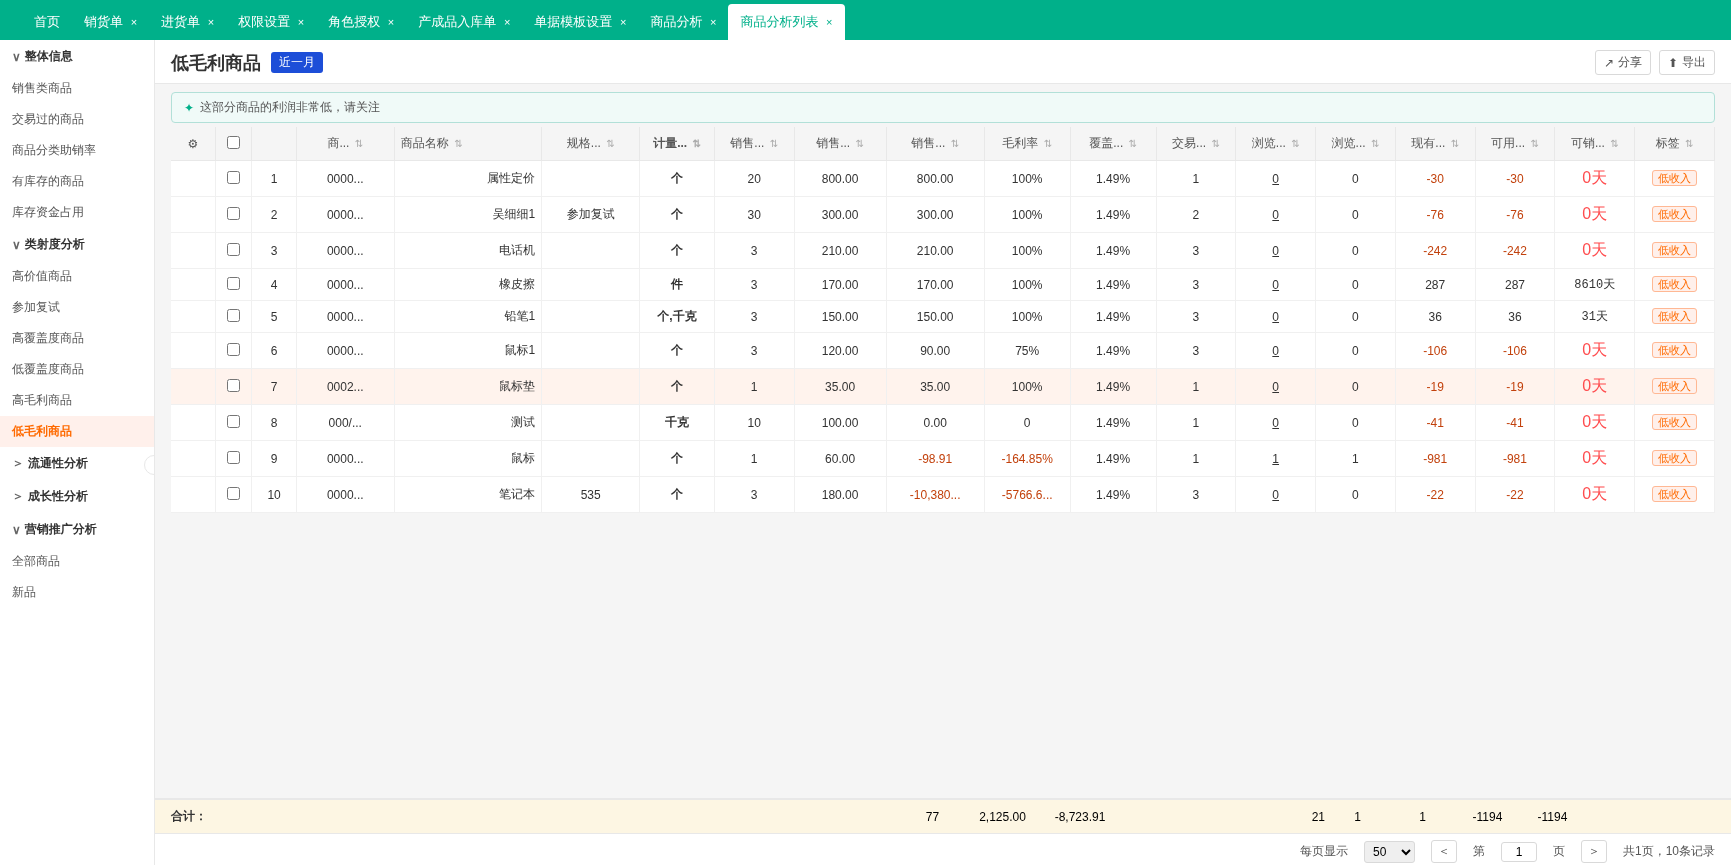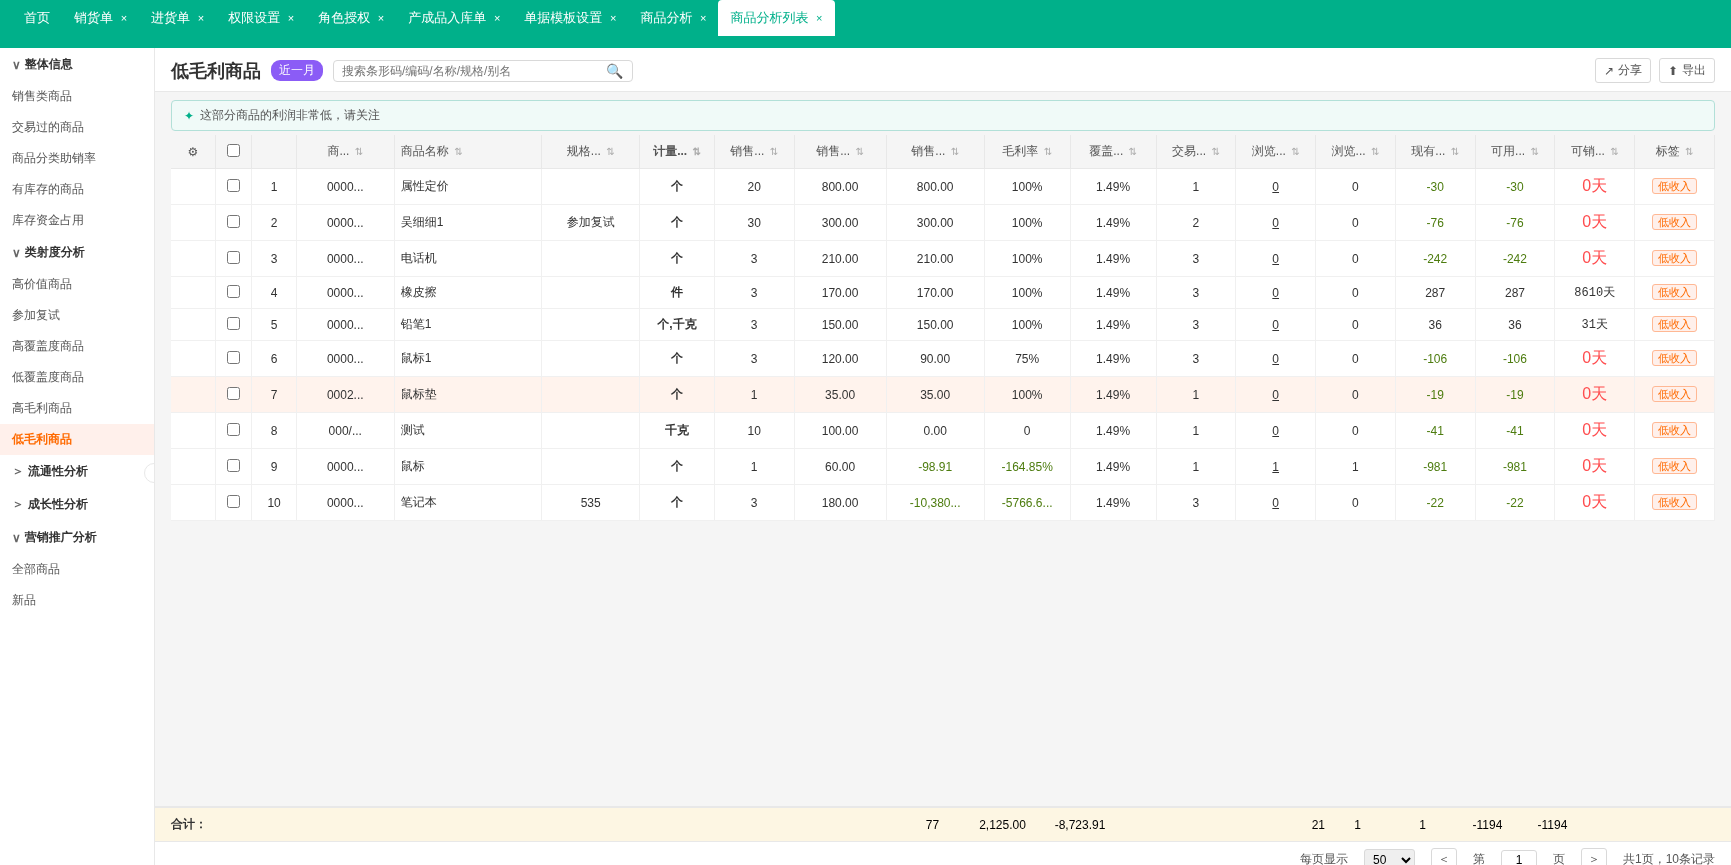--- a/index.html
+++ b/index.html
@@ -2,23 +2,23 @@
 <html><head>
   <meta charset="utf-8">
   <style>
     * { box-sizing: border-box; margin: 0; padding: 0; font-family: 'Microsoft YaHei', Arial, sans-serif; font-size: 12px; }
     body { background: #f5f5f5; }
 
     
     .top-nav {
       background: #00b08a;
       display: flex;
-      align-items: flex-start;
-      height: 48px;
-      padding: 0 12px;
+      align-items: flex-end;
+      height: 40px;
+      padding: 0 22px;
       color: #fff;
     }
     .nav-item {
       padding: 0 12px;
       height: 36px;
       line-height: 36px;
       cursor: pointer;
       color: #fff;
       font-size: 13px;
       white-space: nowrap;
@@ -80,24 +80,24 @@
       background: #fff;
       border-bottom: 1px solid #e8e8e8;
       gap: 10px;
     }
     .page-title {
       font-size: 18px;
       font-weight: bold;
       color: #333;
     }
     .tag-btn {
-      background: #8b5cf6;
+      background: #1d4ed8;
       color: #fff;
       border: none;
-      border-radius: 9px;
+      border-radius: 3px;
       padding: 2px 8px;
       font-size: 12px;
       cursor: pointer;
     }
     .search-box {
       display: flex;
       align-items: center;
       border: 1px solid #d9d9d9;
       border-radius: 4px;
       padding: 2px 8px;
@@ -283,22 +283,22 @@
     .col-profit-rate { width: 70px; }
     .col-cover-rate { width: 70px; }
     .col-trade { width: 65px; }
     .col-browse1 { width: 65px; }
     .col-browse2 { width: 65px; }
     .col-current { width: 65px; }
     .col-available { width: 65px; }
     .col-saleable { width: 65px; }
     .col-tag { width: 65px; }
 
-    td.left-align { text-align: left; }
-    td.negative { color: #4d7c0f; }
+    td.left-align { text-align: right; }
+    td.negative { color: #c2410c; }
     input[type=checkbox] { cursor: pointer; }
   </style>
 </head>
 <body>
 
 <nav class="top-nav">
   <div class="nav-item">首页</div>
   <div class="nav-item">销货单 <span class="close-x">×</span></div>
   <div class="nav-item">进货单 <span class="close-x">×</span></div>
   <div class="nav-item">权限设置 <span class="close-x">×</span></div>
@@ -352,24 +352,20 @@
     <div class="sidebar-item">新品</div>
 
     <div class="sidebar-collapse-btn">《</div>
   </div>
 
   <div class="content">
 
     <div class="page-header">
       <span class="page-title">低毛利商品</span>
       <button class="tag-btn">近一月</button>
-      <div class="search-box">
-        <input type="text" placeholder="搜索条形码/编码/名称/规格/别名" style="">
-        <span class="search-icon">🔍</span>
-      </div>
       <div class="header-actions">
         <button class="action-btn">
           <span>↗</span>
           <span>分享</span>
         </button>
         <button class="action-btn">
           <span>⬆</span>
           <span>导出</span>
         </button>
       </div>

